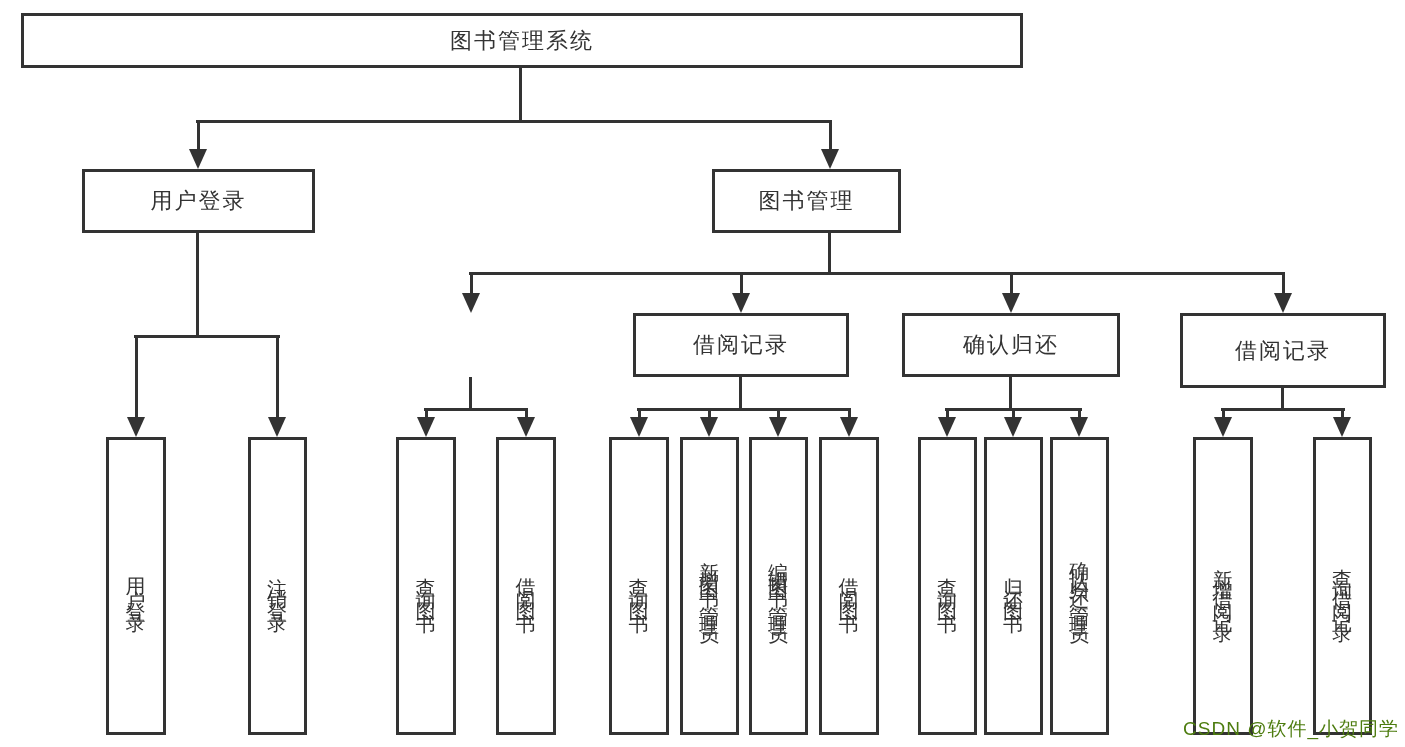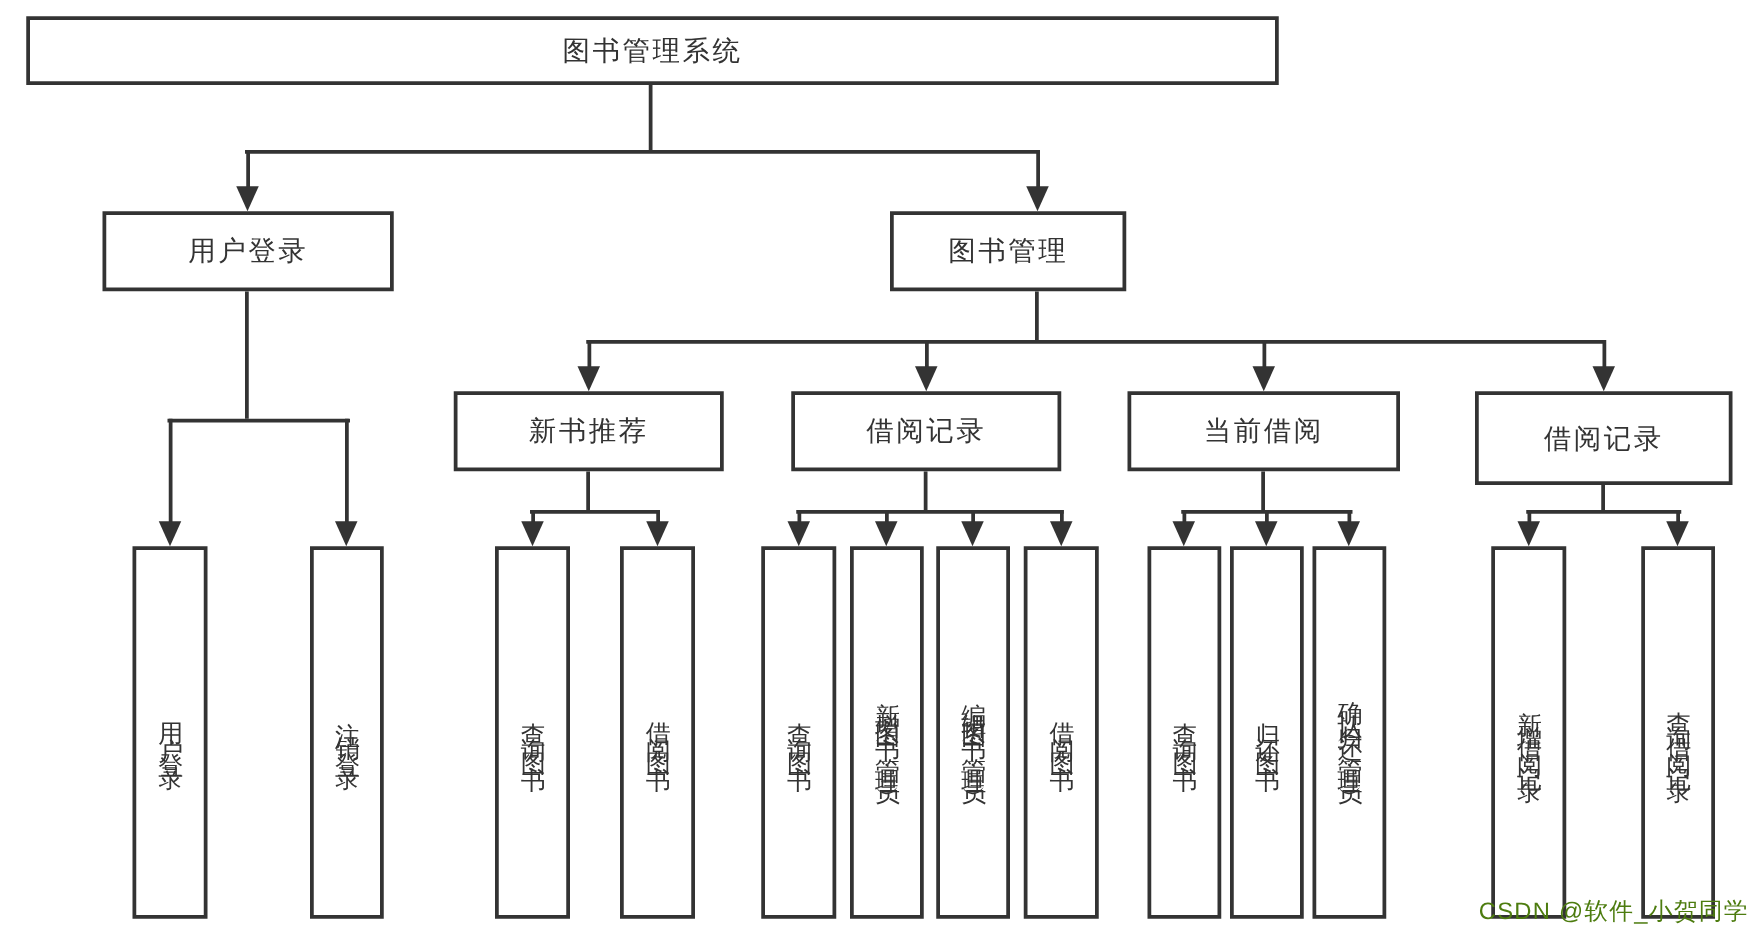--- a/index.html
+++ b/index.html
@@ -84,28 +84,25 @@
     <span class="lbl">图书管理系统</span>
   </div>
 
   <div class="node" style="left:82px;top:169px;width:233px;height:64px">
     <span class="lbl">用户登录</span>
   </div>
   <div class="node" style="left:712px;top:169px;width:189px;height:64px">
     <span class="lbl">图书管理</span>
   </div>
 
-  <div class="node" style="left:363px;top:313px;width:216px;height:64px">
-    <span class="lbl">新书推荐</span>
-  </div>
   <div class="node" style="left:633px;top:313px;width:216px;height:64px">
     <span class="lbl">借阅记录</span>
   </div>
   <div class="node" style="left:902px;top:313px;width:218px;height:64px">
-    <span class="lbl">当前借阅</span>
+    <span class="lbl">确认归还</span>
   </div>
   <div class="node" style="left:1180px;top:313px;width:206px;height:75px">
     <span class="lbl">借阅记录</span>
   </div>
 
   <div class="node leaf v4" style="left:106px;width:60px">
     <span class="vlbl">用户登录</span>
   </div>
   <div class="node leaf v4" style="left:248px;width:59px">
     <span class="vlbl">注销登录</span>

